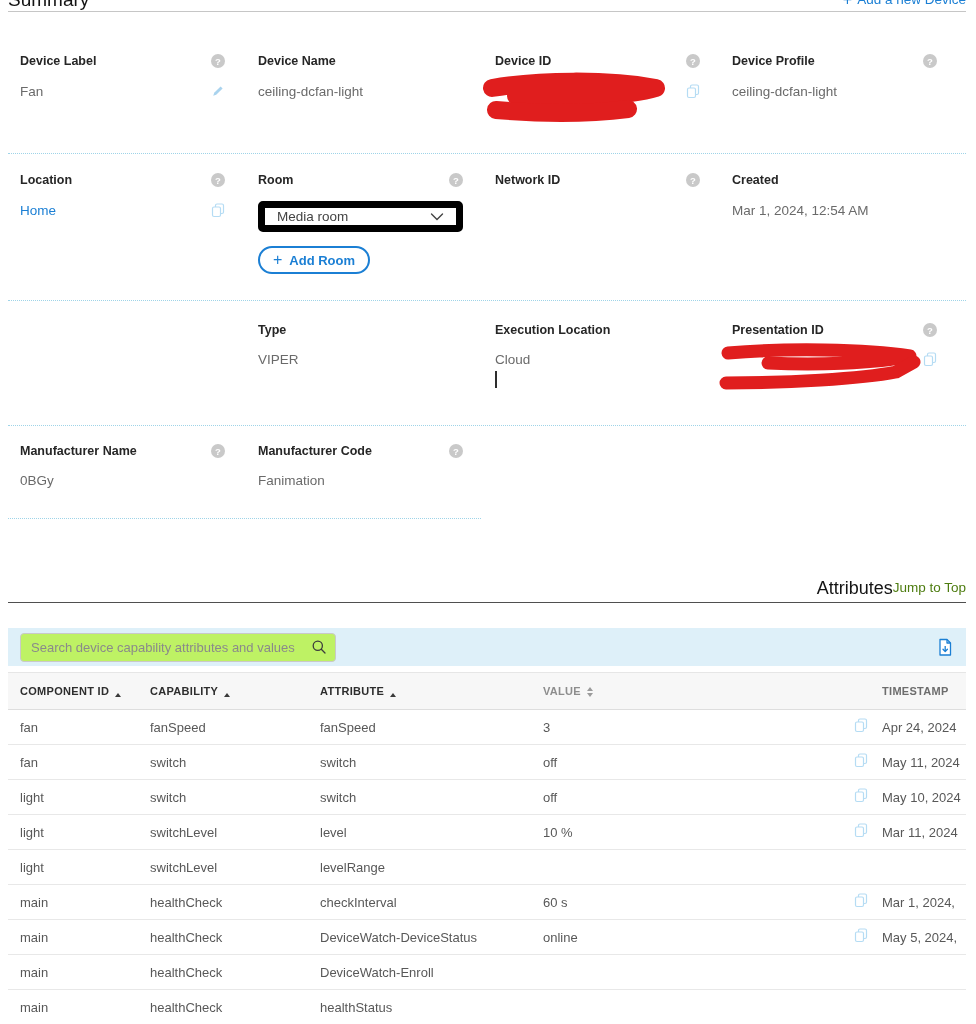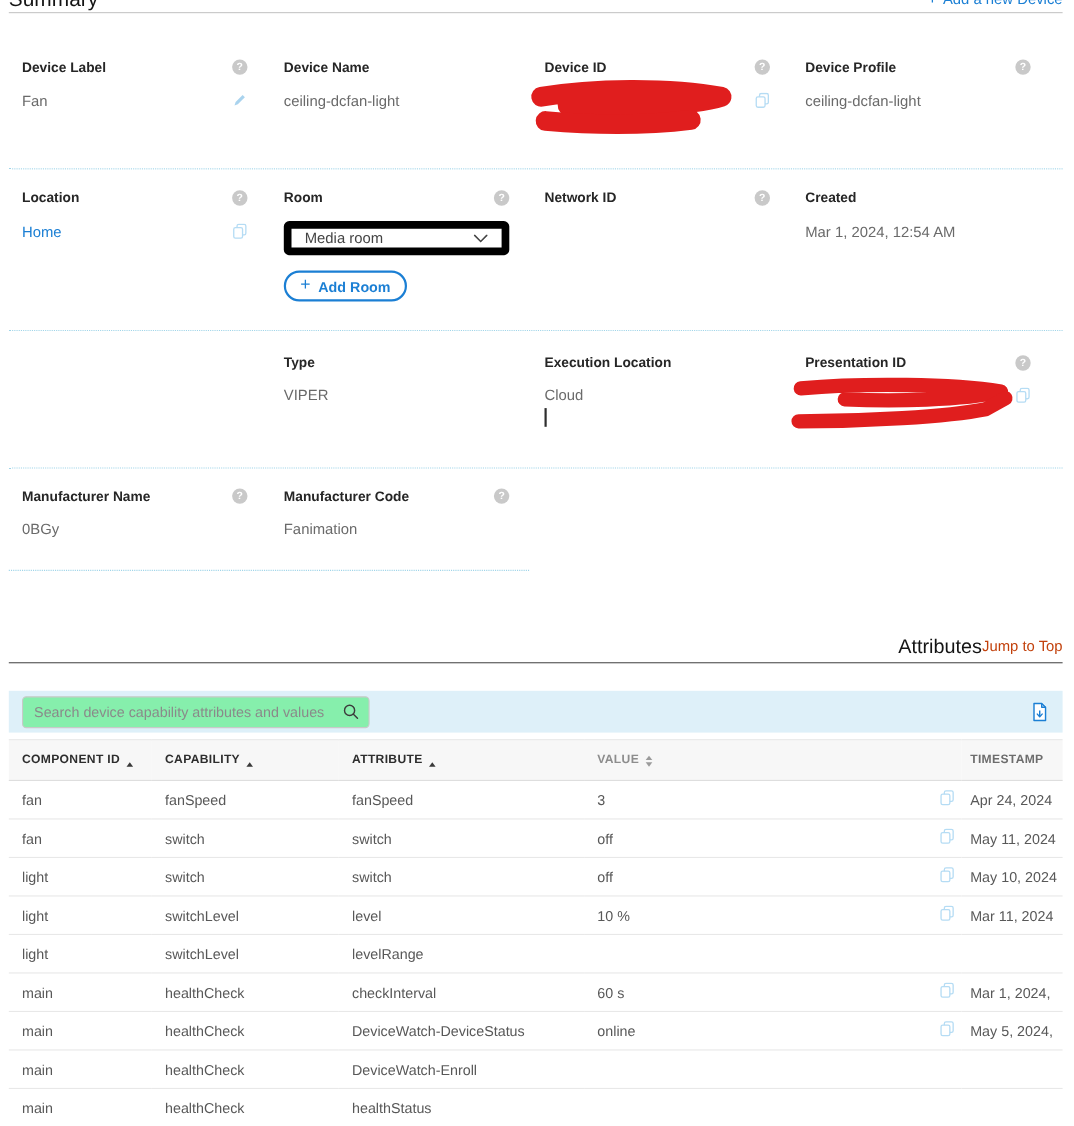--- a/index.html
+++ b/index.html
@@ -47,25 +47,25 @@
             color:#1b7fd4;font-size:13px;font-weight:700;background:#fff;cursor:pointer;}
   .add-room .plus{font-size:16px;font-weight:400;}
   .caret{width:2px;height:17px;background:#2e2e2e;margin-top:4px;}
 
   .scribble{position:absolute;pointer-events:none;}
 
   
   .attr-head{position:absolute;top:578px;left:8px;right:10px;height:24px;
              border-bottom:1px solid #4f4f4f;display:flex;justify-content:flex-end;align-items:flex-start;}
   .attr-title{font-size:18px;font-weight:400;color:#141414;}
-  .jump-link{font-size:13.5px;color:#c2410c;margin-top:2px;cursor:pointer;}
+  .jump-link{font-size:13.5px;color:#4d7c0f;margin-top:2px;cursor:pointer;}
 
   .search-bar{position:absolute;top:628px;left:8px;right:10px;height:38px;background:#def0f9;
               display:flex;align-items:center;justify-content:space-between;padding:0 12px;box-sizing:border-box;}
-  .search-box{width:316px;height:29px;box-sizing:border-box;background:#86efac;border:1px solid #c9c9c9;
+  .search-box{width:316px;height:29px;box-sizing:border-box;background:#bef264;border:1px solid #c9c9c9;
               border-radius:4px;display:flex;align-items:center;padding:0 8px;gap:4px;}
   .search-box input{border:none;outline:none;flex:1;font-size:13px;color:#333;min-width:0;
                     font-family:"Liberation Sans",sans-serif;background:transparent;}
   .search-box input::placeholder{color:#8a8a8a;}
 
   
   .attr-table{position:absolute;top:672px;left:8px;width:958px;border-collapse:collapse;table-layout:fixed;}
   .attr-table th{height:36px;background:#f7f7f7;border-top:1px solid #e6e6e6;border-bottom:1px solid #dedede;
                  font-size:11px;font-weight:700;color:#2d2d2d;text-align:left;letter-spacing:.3px;padding:0 0 0 12px;}
   .attr-table th.dim{color:#8d8d8d;}

